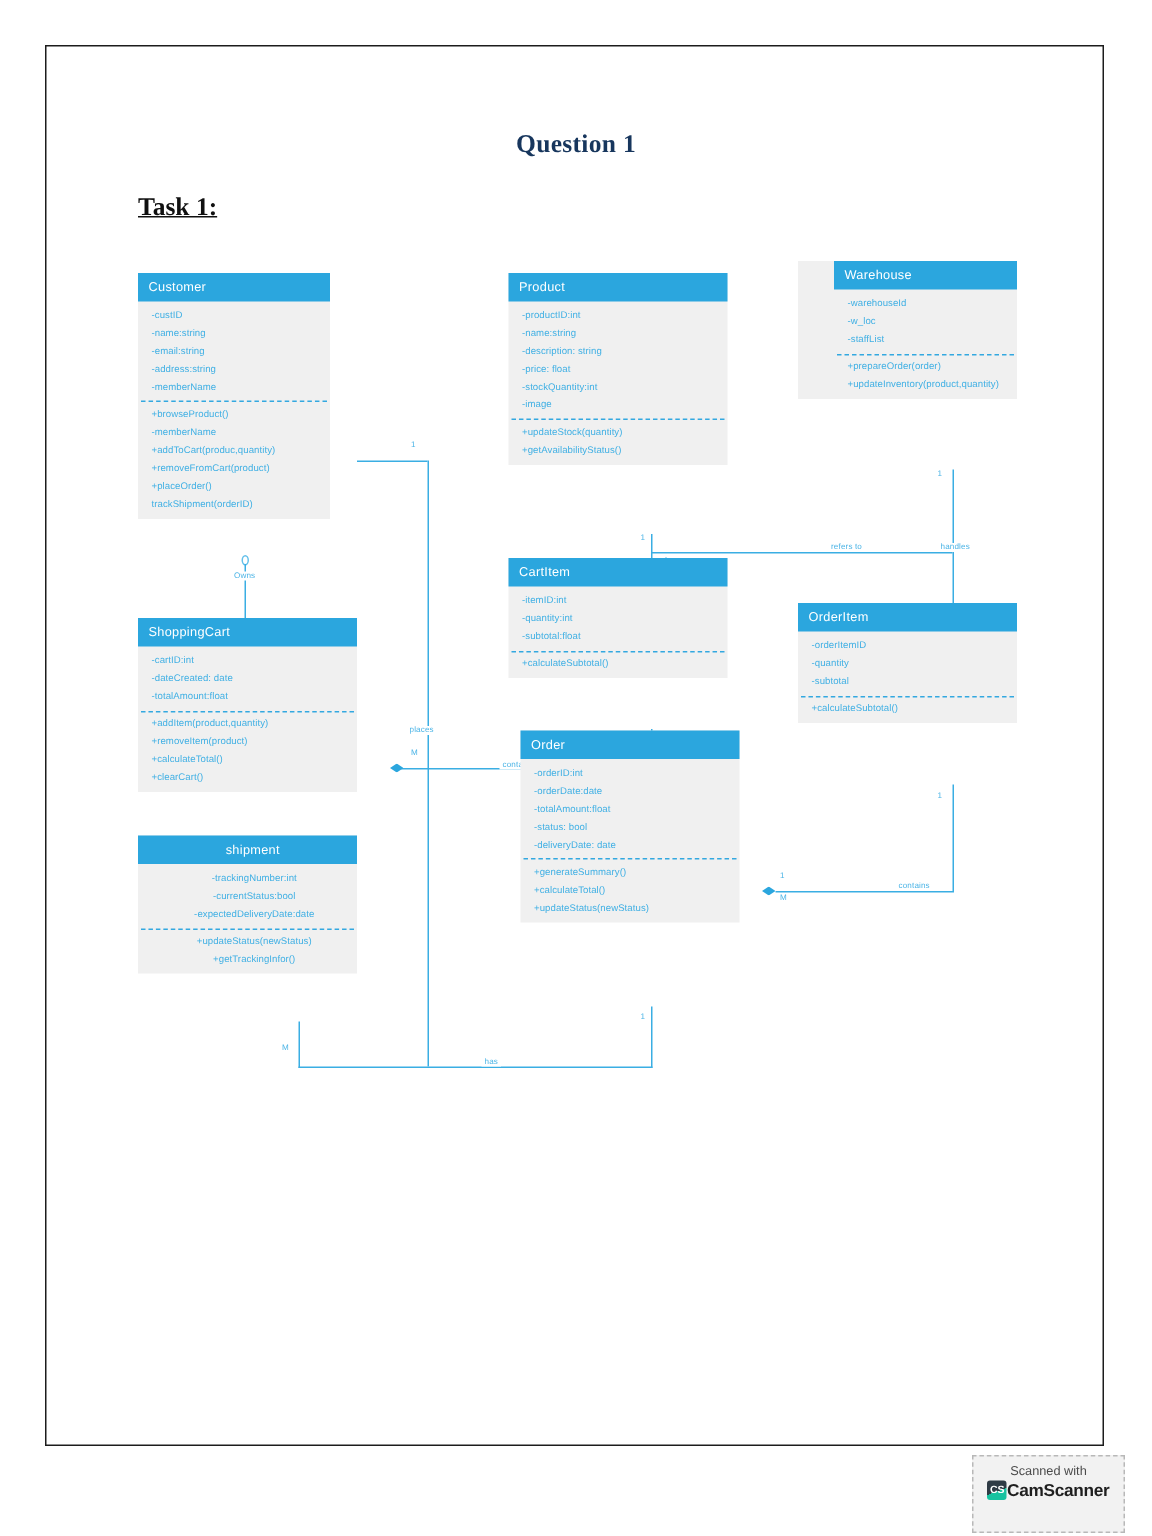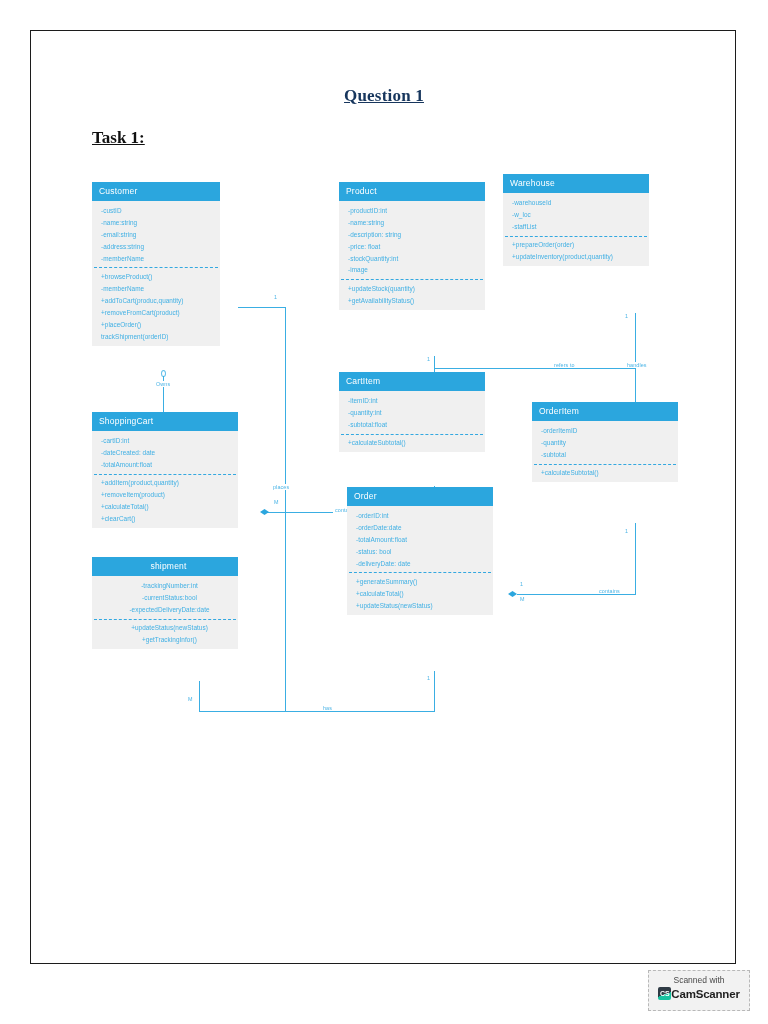--- a/index.html
+++ b/index.html
@@ -31,21 +31,20 @@
   #question-title {
     position: absolute;
     left: 0;
     top: 55px;
     width: 706px;
     text-align: center;
     font-family: "Liberation Serif", serif;
     font-weight: bold;
     font-size: 17px;
     color: #17365d;
-    text-decoration: underline;
     letter-spacing: 0.2px;
   }
   #task-title {
     position: absolute;
     left: 61px;
     top: 97px;
     font-family: "Liberation Serif", serif;
     font-weight: bold;
     font-size: 17px;
     color: #101010;
@@ -125,21 +124,21 @@
     background: #ffffff;
     box-sizing: border-box;
   }
 
   
   #camscanner {
     position: absolute;
     left: 648px;
     top: 970px;
     width: 102px;
-    height: 41px;
+    height: 52px;
     border: 1px dashed #b8b8b8;
     background: #f2f2f2;
     box-sizing: border-box;
     text-align: center;
   }
   #cs-top {
     font-size: 8.5px;
     color: #4a4a4a;
     margin-top: 4px;
     font-family: "Liberation Sans", sans-serif;
@@ -248,21 +247,21 @@
       <div class="uml-row">-description: string</div>
       <div class="uml-row">-price: float</div>
       <div class="uml-row">-stockQuantity:int</div>
       <div class="uml-row">-image</div>
       <div class="uml-sep"></div>
       <div class="uml-row">+updateStock(quantity)</div>
       <div class="uml-row">+getAvailabilityStatus()</div>
     </div>
   </div>
 
-  <div class="uml-class" style="left:472px; top:143px; width:146px;">
+  <div class="uml-class" style="left:501px; top:143px; width:146px;padding-left:24px;">
     <div class="uml-header">Warehouse</div>
     <div class="uml-body">
       <div class="uml-row">-warehouseId</div>
       <div class="uml-row">-w_loc</div>
       <div class="uml-row">-staffList</div>
       <div class="uml-sep"></div>
       <div class="uml-row">+prepareOrder(order)</div>
       <div class="uml-row">+updateInventory(product,quantity)</div>
     </div>
   </div>

